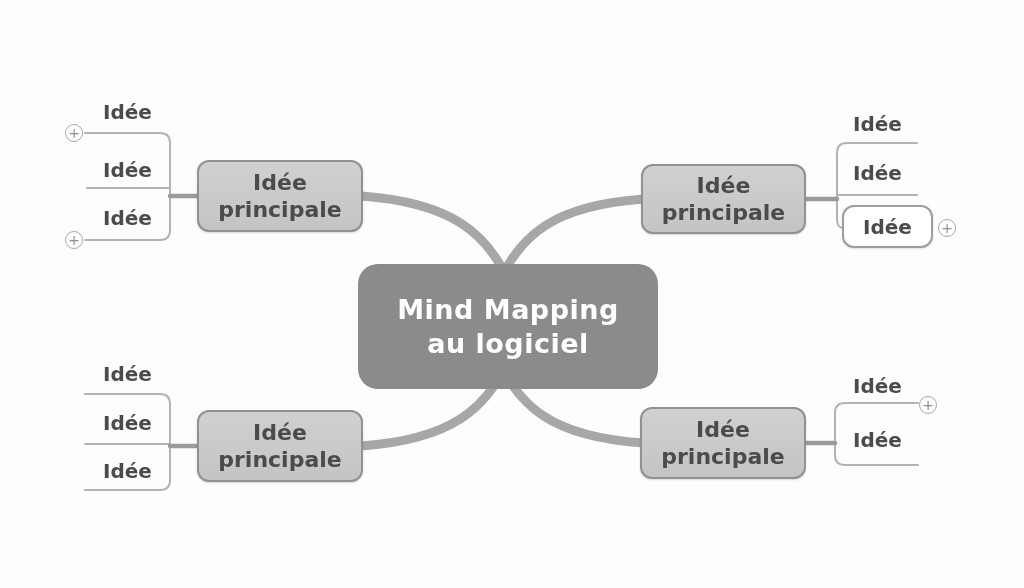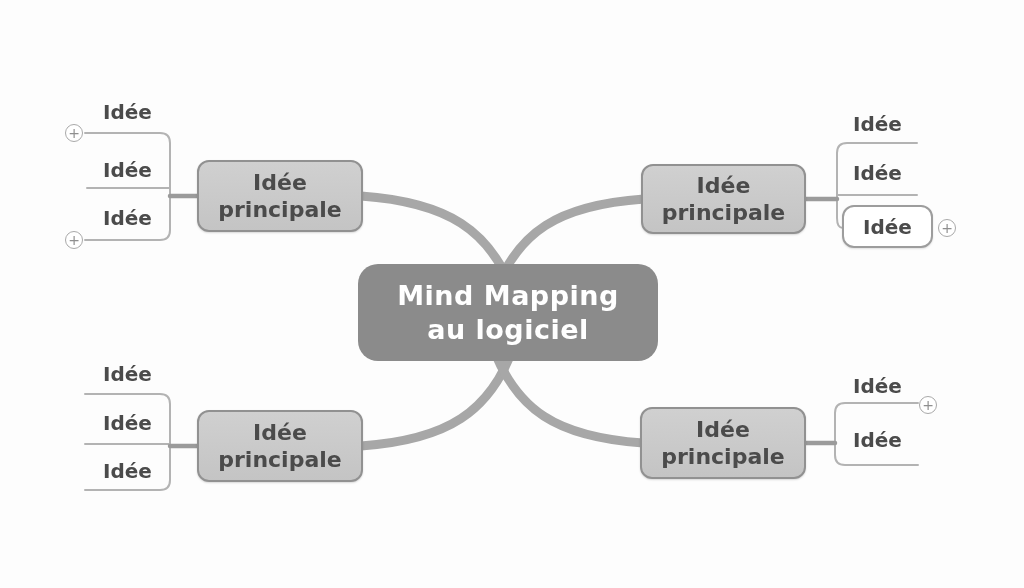--- a/index.html
+++ b/index.html
@@ -15,21 +15,21 @@
     font-family:"DejaVu Sans","Liberation Sans",sans-serif;
   }
   .wires{position:absolute; left:0; top:0; width:1024px; height:588px;}
   .wires path{fill:none;}
   .wires .curve{stroke:var(--curve); stroke-width:9; stroke-linecap:round;}
   .wires .subline{stroke:var(--subline); stroke-width:2; stroke-linecap:round; stroke-linejoin:round;}
   .wires .connector{stroke:var(--connector); stroke-width:4.5; stroke-linecap:round;}
 
   .node{position:absolute; display:flex; align-items:center; justify-content:center; box-sizing:border-box; cursor:default;}
   .central{
-    left:358px; top:264px; width:300px; height:97px;
+    left:358px; top:264px; width:300px; height:125px;
     background:var(--central_fill); border-radius:20px;
   }
   .central .label{
     color:var(--central_text); font-weight:bold; font-size:27px; line-height:34px;
     text-align:center; white-space:pre-line; letter-spacing:.5px;
   }
   .branch{
     background:linear-gradient(180deg,#d0d0d0 0%,#c4c4c4 100%);
     background-color:var(--branch_fill);
     border:2px solid var(--branch_border); border-radius:12px;

